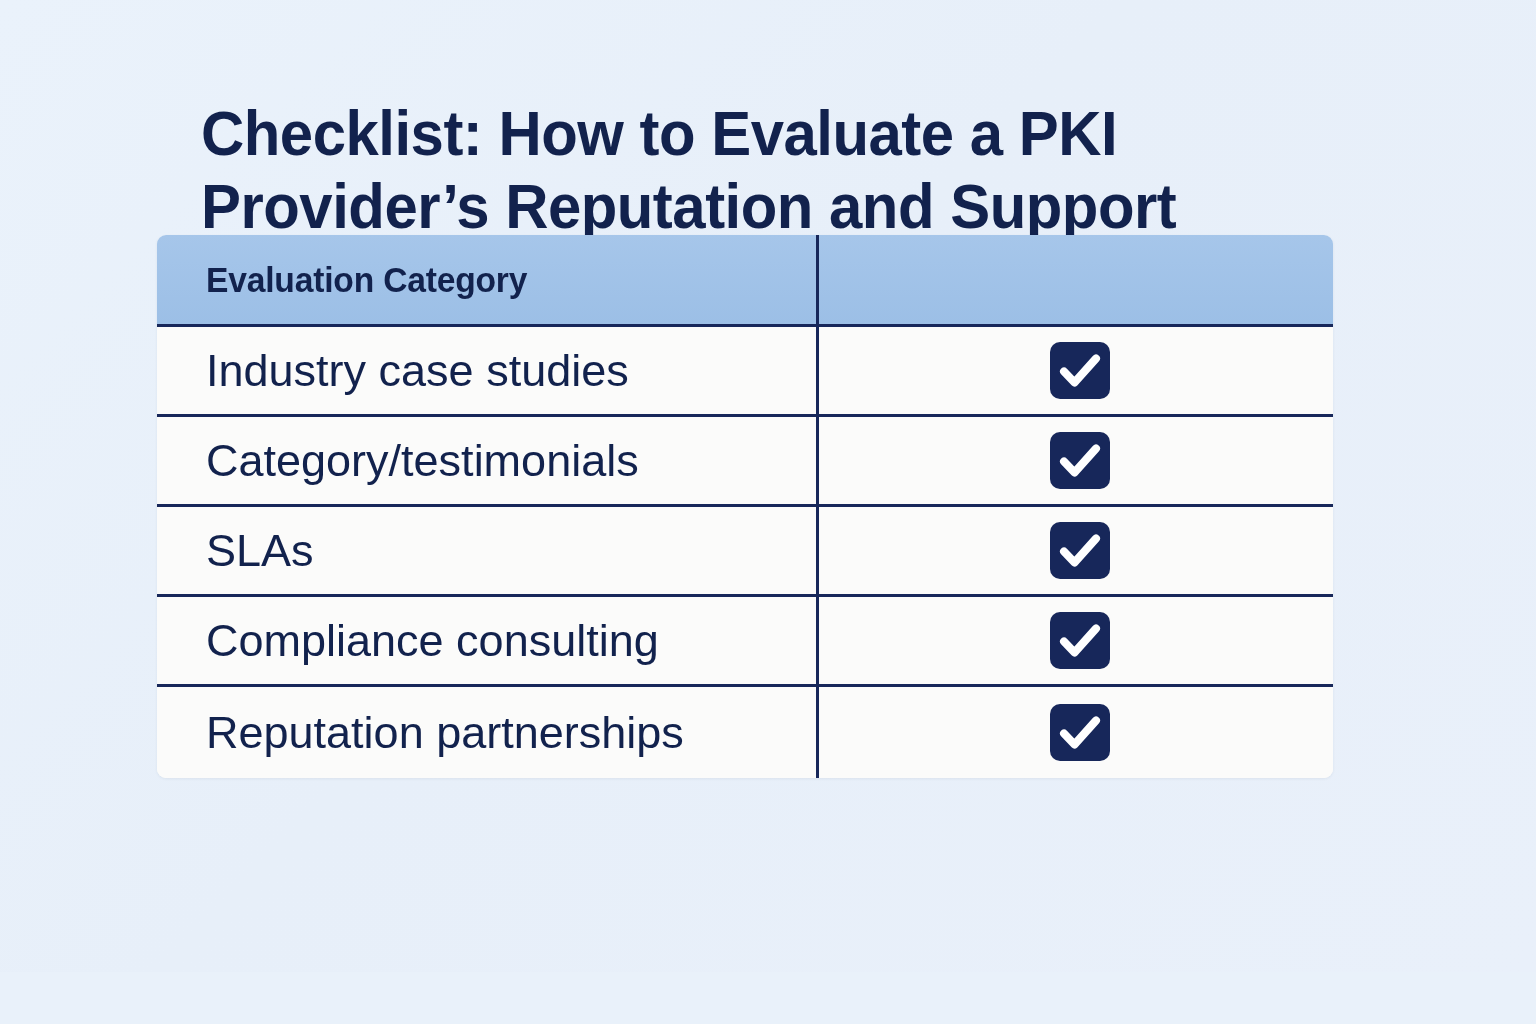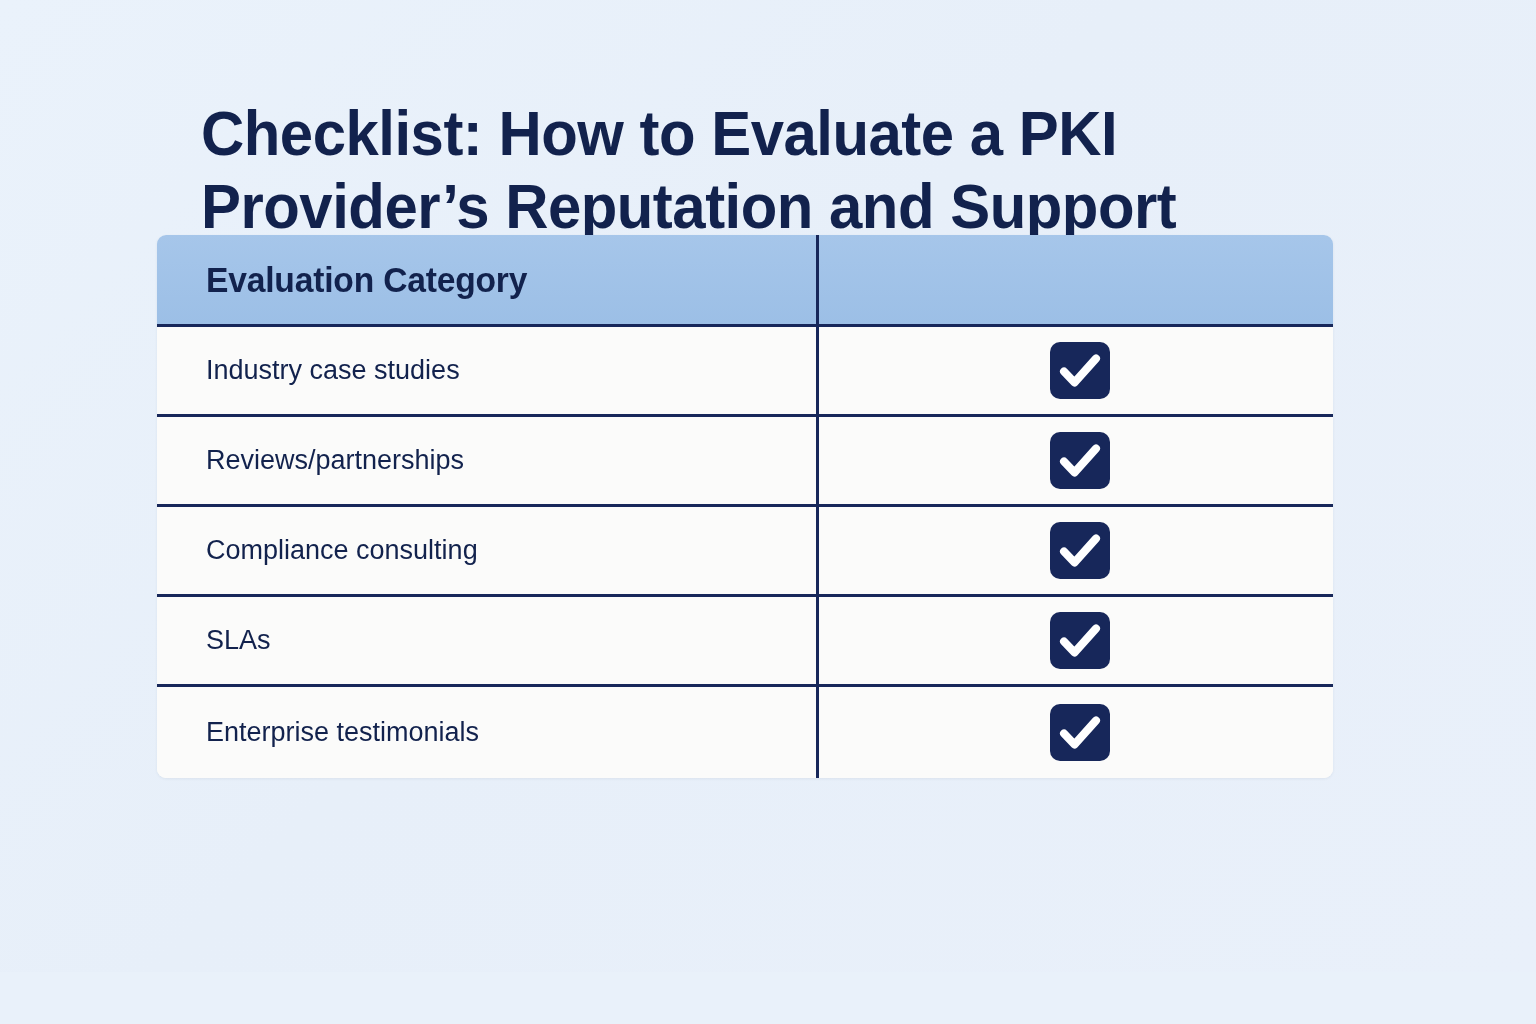--- a/index.html
+++ b/index.html
@@ -103,21 +103,21 @@
   }
   .body-row.last-row {
     border-bottom: none;
     height: 91px;
   }
   .body-row .cell-label {
     padding-left: 49px;
   }
   .row-label {
     color: #12224d;
-    font-size: 27px;
+    font-size: 45px;
     font-weight: normal;
     letter-spacing: 0px;
     white-space: nowrap;
   }
 
   
   .checkbox {
     position: relative;
     width: 60px;
     height: 57px;
@@ -166,21 +166,35 @@
         <span class="checkbox">
           <svg viewBox="0 0 60 57" aria-hidden="true">
             <path d="M14 29.5 L24.5 40.5 L46 16.5" fill="none" stroke="#ffffff" stroke-width="8" stroke-linecap="round" stroke-linejoin="round"></path>
           </svg>
         </span>
       </span>
     </div>
   </div>
         <div class="t-row body-row">
     <div class="cell-label">
-      <span class="row-label">Reviews/partnerships</span>
+      <span class="row-label">Category/testimonials</span>
+    </div>
+    <div class="cell-check">
+      <span class="check-offset">
+        <span class="checkbox">
+          <svg viewBox="0 0 60 57" aria-hidden="true">
+            <path d="M14 29.5 L24.5 40.5 L46 16.5" fill="none" stroke="#ffffff" stroke-width="8" stroke-linecap="round" stroke-linejoin="round"></path>
+          </svg>
+        </span>
+      </span>
+    </div>
+  </div>
+        <div class="t-row body-row">
+    <div class="cell-label">
+      <span class="row-label">SLAs</span>
     </div>
     <div class="cell-check">
       <span class="check-offset">
         <span class="checkbox">
           <svg viewBox="0 0 60 57" aria-hidden="true">
             <path d="M14 29.5 L24.5 40.5 L46 16.5" fill="none" stroke="#ffffff" stroke-width="8" stroke-linecap="round" stroke-linejoin="round"></path>
           </svg>
         </span>
       </span>
     </div>
@@ -192,37 +206,23 @@
     <div class="cell-check">
       <span class="check-offset">
         <span class="checkbox">
           <svg viewBox="0 0 60 57" aria-hidden="true">
             <path d="M14 29.5 L24.5 40.5 L46 16.5" fill="none" stroke="#ffffff" stroke-width="8" stroke-linecap="round" stroke-linejoin="round"></path>
           </svg>
         </span>
       </span>
     </div>
   </div>
-        <div class="t-row body-row">
-    <div class="cell-label">
-      <span class="row-label">SLAs</span>
-    </div>
-    <div class="cell-check">
-      <span class="check-offset">
-        <span class="checkbox">
-          <svg viewBox="0 0 60 57" aria-hidden="true">
-            <path d="M14 29.5 L24.5 40.5 L46 16.5" fill="none" stroke="#ffffff" stroke-width="8" stroke-linecap="round" stroke-linejoin="round"></path>
-          </svg>
-        </span>
-      </span>
-    </div>
-  </div>
         <div class="t-row body-row last-row">
     <div class="cell-label">
-      <span class="row-label">Enterprise testimonials</span>
+      <span class="row-label">Reputation partnerships</span>
     </div>
     <div class="cell-check">
       <span class="check-offset">
         <span class="checkbox">
           <svg viewBox="0 0 60 57" aria-hidden="true">
             <path d="M14 29.5 L24.5 40.5 L46 16.5" fill="none" stroke="#ffffff" stroke-width="8" stroke-linecap="round" stroke-linejoin="round"></path>
           </svg>
         </span>
       </span>
     </div>

